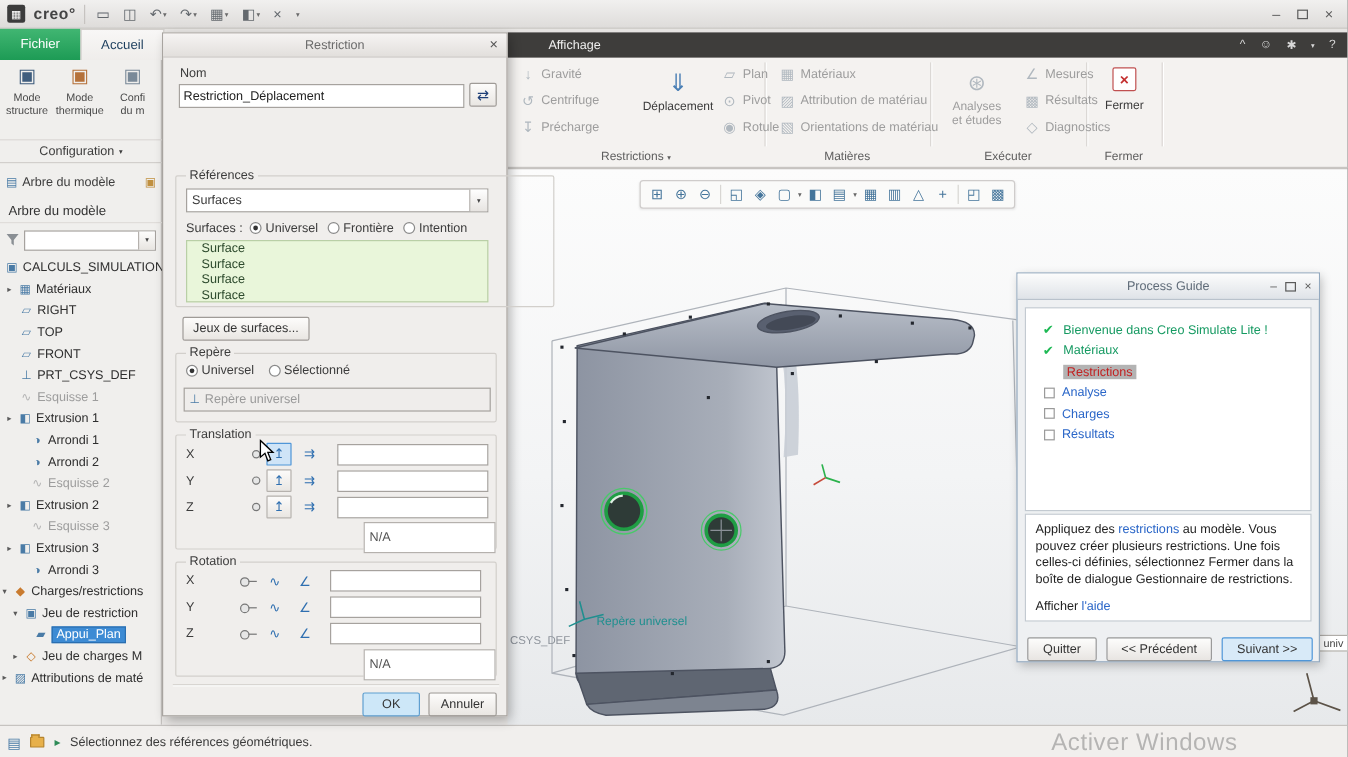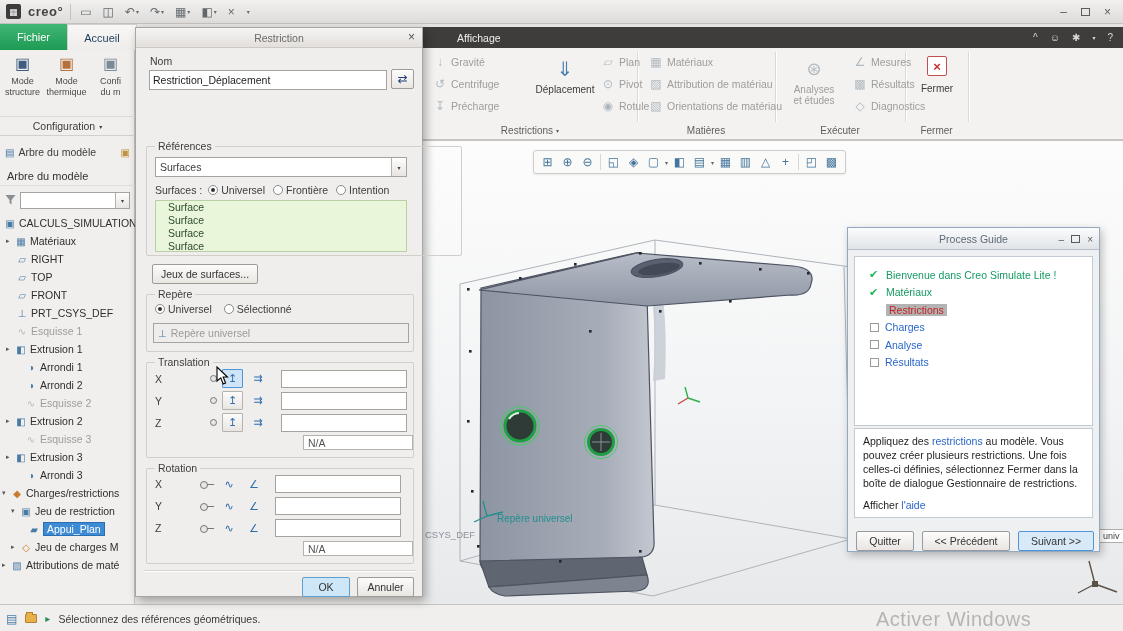--- a/index.html
+++ b/index.html
@@ -95,21 +95,21 @@
 .slist .srow{height:13px;line-height:13px;padding-left:12px}
 .axrow{position:absolute;display:flex;align-items:center}
 .axl{width:12px;font-size:10.5px;color:#3c3c3c}
 .axdot{width:7px;height:7px;border:1px solid #777;border-radius:50%;background:#e6e6e6}
 .axbtn{width:21px;height:19px;border:1px solid #b6b2ae;background:linear-gradient(#fcfbfa,#e9e6e2);display:flex;align-items:center;justify-content:center;font-size:11px;color:#2f6fb0;border-radius:1px}
 .axbtn.hl{border-color:#4f96d8;background:#cfe4f7}
 .axico{width:20px;text-align:center;font-size:11px;color:#2f6fb0}
 .rline{width:14px;height:7px;position:relative}
 .rline::before{content:"";position:absolute;left:0;top:0;width:6px;height:6px;border:1px solid #777;border-radius:50%;background:#e6e6e6}
 .rline::after{content:"";position:absolute;left:7px;top:3px;width:7px;height:1px;background:#777}
-.nabox{position:absolute;background:#fff;border:1px solid #b5b1ad;height:15px;font-size:10.5px;color:#555;display:flex;align-items:center;padding-left:4px}
+.nabox{position:absolute;background:#fff;border:1px solid #b5b1ad;height:26px;font-size:10.5px;color:#555;display:flex;align-items:center;padding-left:4px}
 
 .statusbar{position:absolute;left:0;top:604px;width:1123px;height:27px;background:#f1efed;border-top:1px solid #c6c3c0;z-index:40}
 .sb-left{position:absolute;left:6px;top:0;height:27px;display:flex;align-items:center;gap:8px;font-size:10.5px;color:#3a3a3a}
 .folder-ic{width:12px;height:9px;background:#e7b04a;border:1px solid #b5832d;border-radius:1px;position:relative}
 .folder-ic::before{content:"";position:absolute;left:0;top:-3px;width:5px;height:2px;background:#e7b04a;border:1px solid #b5832d;border-bottom:none}
 .sb-right{position:absolute;left:843px;top:0;height:27px;display:flex;align-items:center;gap:6px;font-size:10.5px;color:#3a3a3a;z-index:2}
 .sb-sep{width:1px;height:16px;background:#c9c6c3}
 .sb-combo{width:64px;height:18px;background:#fff;border:1px solid #a6a29e;display:flex;align-items:center;font-size:10.5px}
 .sb-combo .cval{flex:1;padding:0 4px}
 .sb-combo .cbtn2{width:14px;height:100%;background:linear-gradient(#fdfdfc,#e8e5e1);border-left:1px solid #b5b1ad;font-size:6px;display:flex;align-items:center;justify-content:center}
@@ -520,25 +520,25 @@
       <div class="pgrow">
           <span class="pgcheck">✔</span>
           <span class="pglab done">Matériaux</span>
         </div>
       <div class="pgrow">
           <span style="width:11px"></span>
           <span class="pgcur">Restrictions</span>
         </div>
       <div class="pgrow">
           <span class="pgbx"></span>
-          <span class="pglab todo">Charges</span>
+          <span class="pglab todo">Analyse</span>
         </div>
       <div class="pgrow">
           <span class="pgbx"></span>
-          <span class="pglab todo">Analyse</span>
+          <span class="pglab todo">Charges</span>
         </div>
       <div class="pgrow">
           <span class="pgbx"></span>
           <span class="pglab todo">Résultats</span>
         </div>
     </div>
     <div class="pgdesc">
       <span>Appliquez des </span><span class="lnk">restrictions</span><span> au modèle. Vous pouvez créer plusieurs restrictions. Une fois celles-ci définies, sélectionnez Fermer dans la boîte de dialogue Gestionnaire de restrictions.</span>
       <div style="margin-top:9px"><span>Afficher </span><span class="lnk">l'aide</span></div>
     </div>

